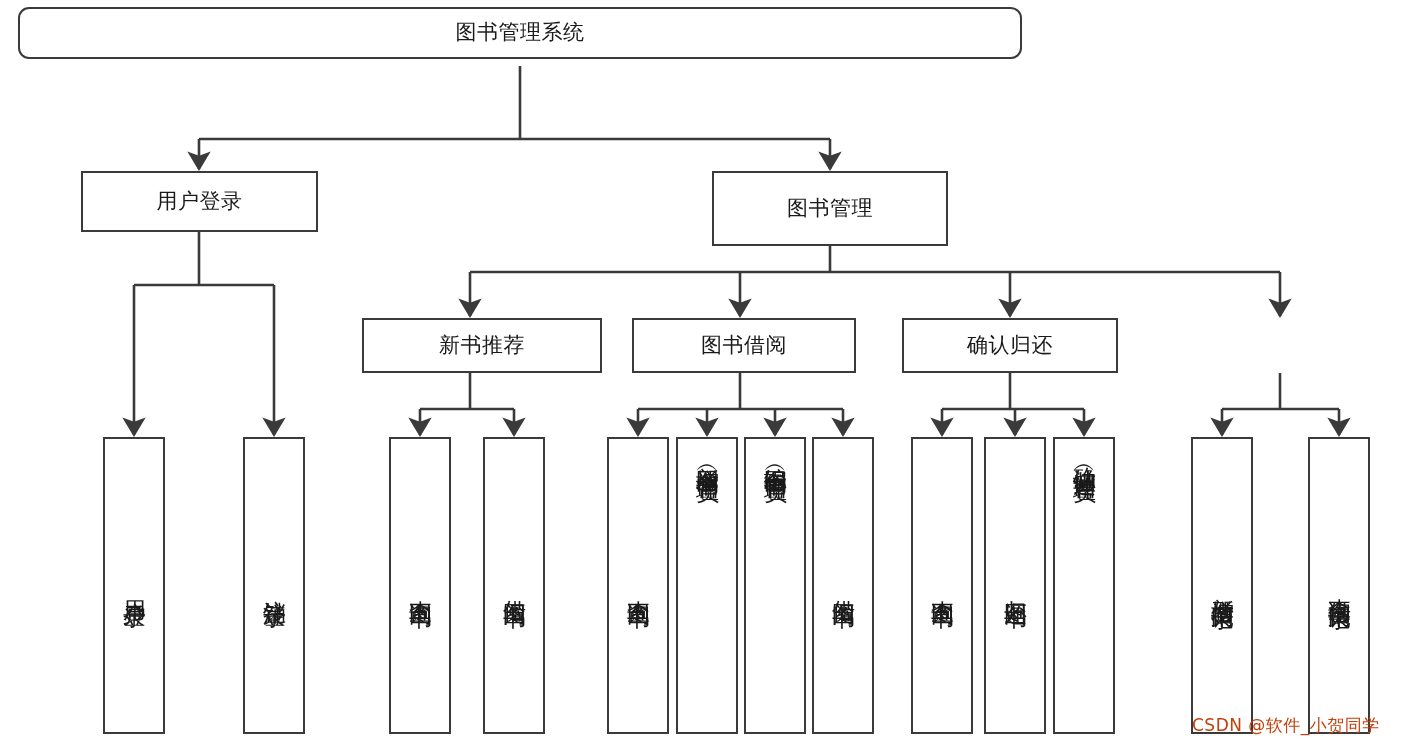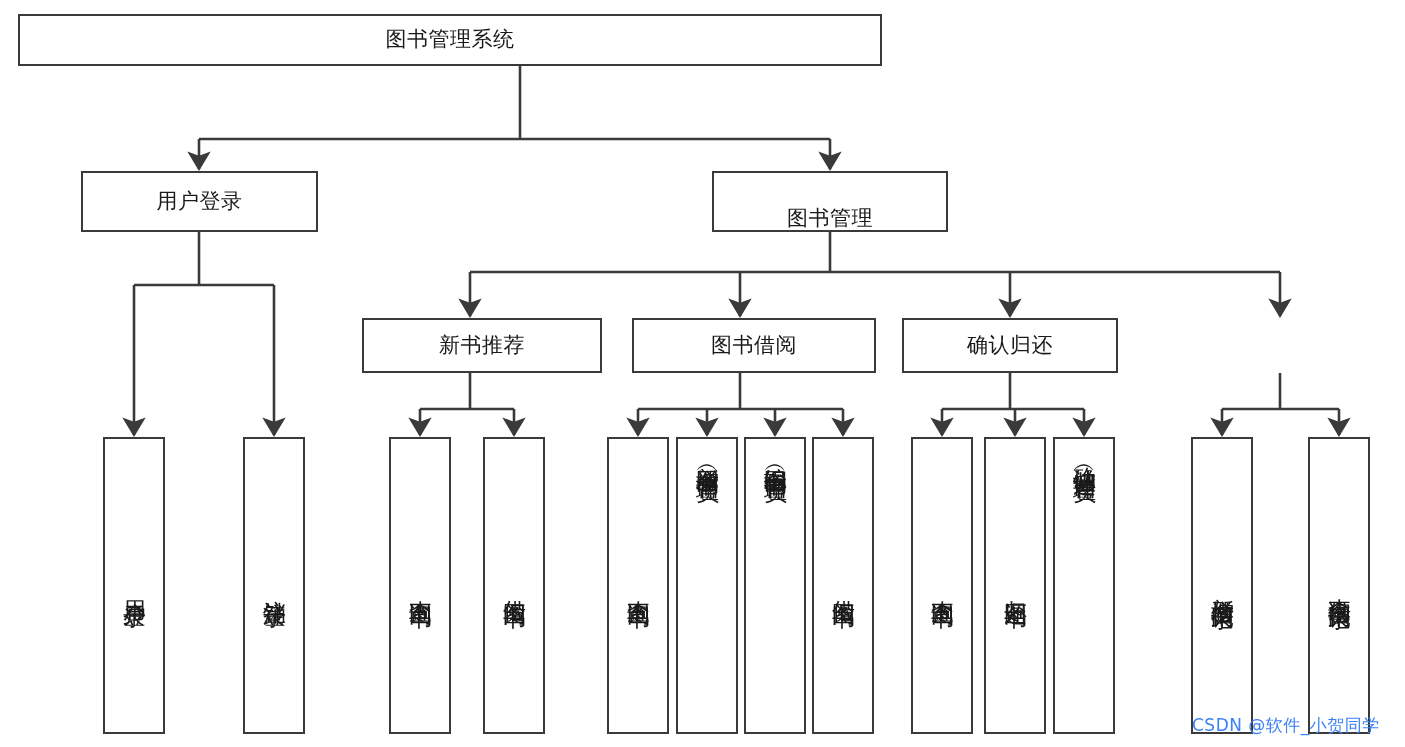--- a/index.html
+++ b/index.html
@@ -58,21 +58,21 @@
     line-height: 1.12;
     letter-spacing: 2px;
     white-space: nowrap;
   }
   .node.vertical.centered {
     align-items: center;
     padding-top: 0;
   }
   .watermark {
     position: absolute;
-    color: #3b82f6;
+    color: #c2410c;
     font-size: 17px;
     white-space: nowrap;
     letter-spacing: 0.5px;
   }
 </style>
 </head>
 <body>
 
 <div id="diagram-root">
 
@@ -119,35 +119,35 @@
       <path d="M 1015 409 L 1015 435" marker-end="url(#arrow)"></path>
       <path d="M 1084 409 L 1084 435" marker-end="url(#arrow)"></path>
 
       <path d="M 1280 373 L 1280 409"></path>
       <path d="M 1222 409 L 1339 409"></path>
       <path d="M 1222 409 L 1222 435" marker-end="url(#arrow)"></path>
       <path d="M 1339 409 L 1339 435" marker-end="url(#arrow)"></path>
     </g>
   </svg>
 
-  <div class="node horizontal" style="left:18px; top:14px; width:864px; height:52px;">
+  <div class="node horizontal" style="left:18px; top:7px; width:1004px; height:52px;border-radius:11px;">
     <span class="node-label">图书管理系统</span>
   </div>
 
   <div class="node horizontal" style="left:81px; top:171px; width:237px; height:61px;">
     <span class="node-label">用户登录</span>
   </div>
-  <div class="node horizontal" style="left:712px; top:171px; width:236px; height:61px;align-items:flex-end;">
+  <div class="node horizontal" style="left:712px; top:171px; width:236px; height:75px;">
     <span class="node-label">图书管理</span>
   </div>
 
   <div class="node horizontal" style="left:362px; top:318px; width:240px; height:55px;">
     <span class="node-label">新书推荐</span>
   </div>
-  <div class="node horizontal" style="left:632px; top:318px; width:244px; height:55px;">
+  <div class="node horizontal" style="left:632px; top:318px; width:224px; height:55px;">
     <span class="node-label">图书借阅</span>
   </div>
   <div class="node horizontal" style="left:902px; top:318px; width:216px; height:55px;">
     <span class="node-label">确认归还</span>
   </div>
 
   <div class="node vertical centered" style="left:103px; top:437px; width:62px; height:297px;">
     <span class="node-label">用户登录</span>
   </div>
   <div class="node vertical centered" style="left:243px; top:437px; width:62px; height:297px;">

